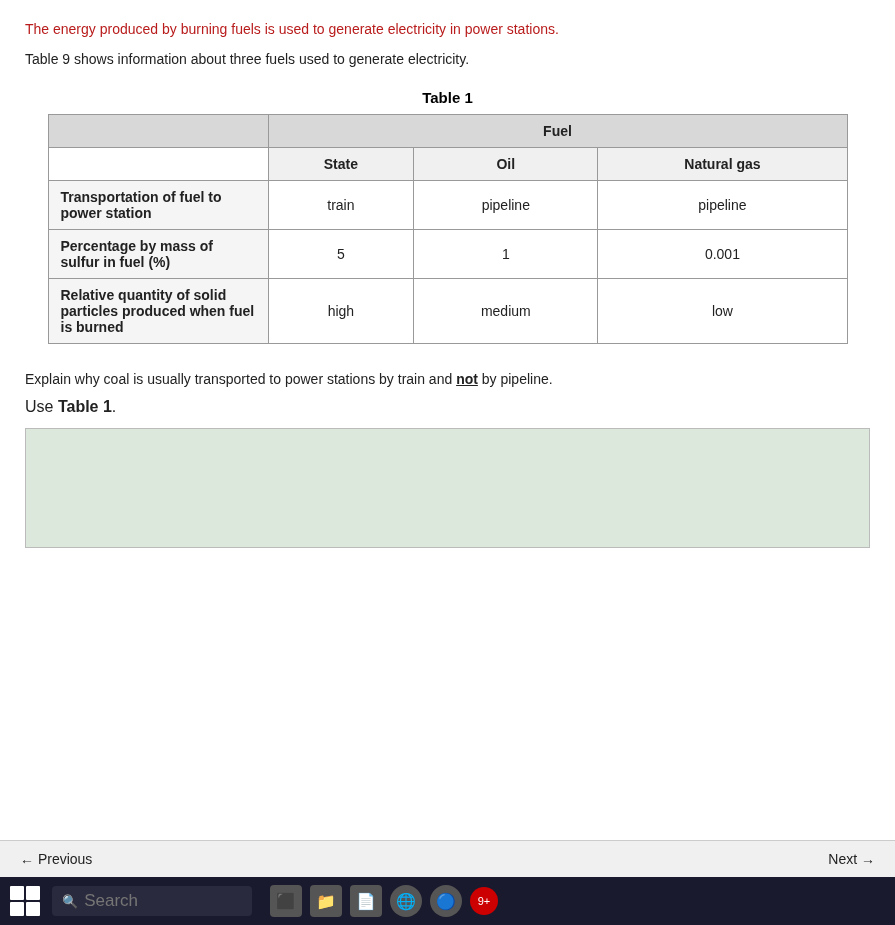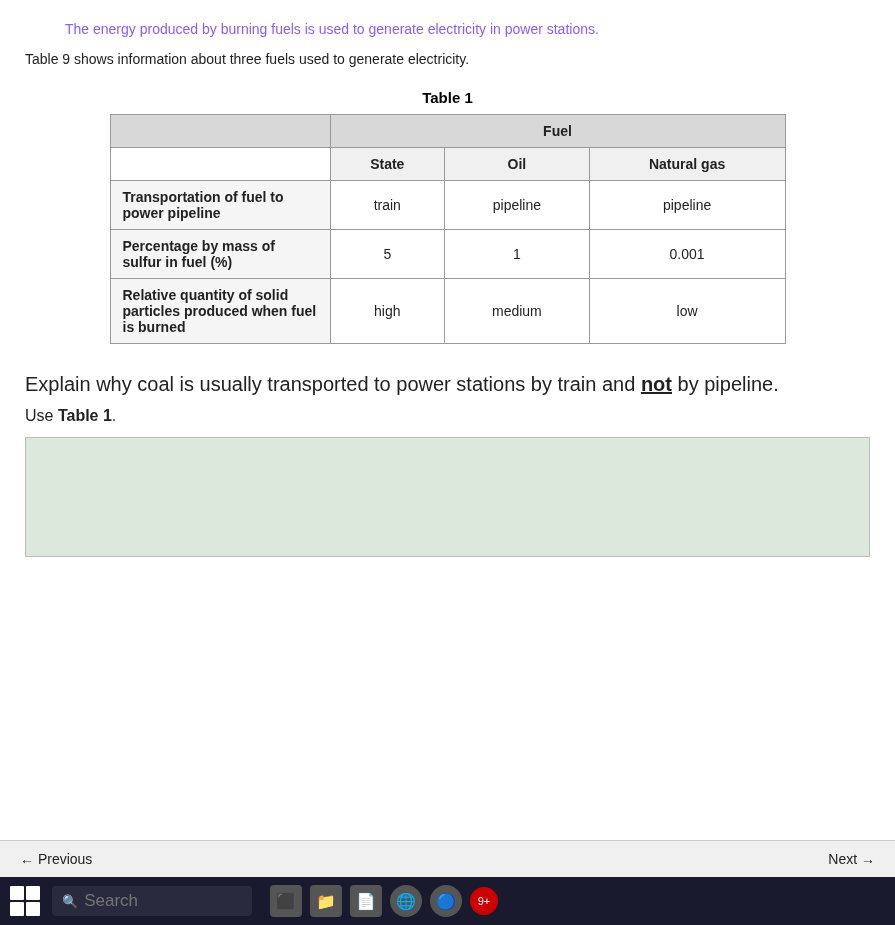--- a/index.html
+++ b/index.html
@@ -14,24 +14,23 @@
     }
 
     .main-content {
       background: #ffffff;
       flex: 1;
       padding: 20px 25px;
     }
 
     .intro-text {
       font-size: 14px;
-      color: #8b5cf6;
+      color: #b91c1c;
       margin-bottom: 10px;
       line-height: 1.4;
-      margin-left: 40px;
     }
 
     .table-label-text {
       font-size: 14px;
       color: #222;
       margin-bottom: 20px;
       line-height: 1.4;
     }
 
     .table-title {
@@ -42,21 +41,21 @@
     }
 
     .table-wrapper {
       display: flex;
       justify-content: center;
       margin-bottom: 25px;
     }
 
     table {
       border-collapse: collapse;
-      width: 676px;
+      width: 800px;
     }
 
     table th, table td {
       border: 1px solid #999;
       padding: 8px 12px;
       text-align: center;
       vertical-align: middle;
       font-size: 14px;
       color: #222;
     }
@@ -76,21 +75,21 @@
     .subheader {
       font-weight: bold;
       background: #f0f0f0;
     }
 
     .top-header-row th {
       background: #d8d8d8;
     }
 
     .explain-text {
-      font-size: 20px;
+      font-size: 14px;
       color: #222;
       margin-bottom: 8px;
       line-height: 1.5;
     }
 
     .use-table-text {
       font-size: 16px;
       color: #222;
       margin-bottom: 12px;
     }
@@ -220,21 +219,21 @@
         </tr>
         <tr>
           <th></th>
           <th class="subheader">State</th>
           <th class="subheader">Oil</th>
           <th class="subheader">Natural gas</th>
         </tr>
       </thead>
       <tbody>
         <tr>
-          <td class="row-header">Transportation of fuel to power pipeline</td>
+          <td class="row-header">Transportation of fuel to power station</td>
           <td>train</td>
           <td>pipeline</td>
           <td>pipeline</td>
         </tr>
         <tr>
           <td class="row-header">Percentage by mass of sulfur in fuel (%)</td>
           <td>5</td>
           <td>1</td>
           <td>0.001</td>
         </tr>

